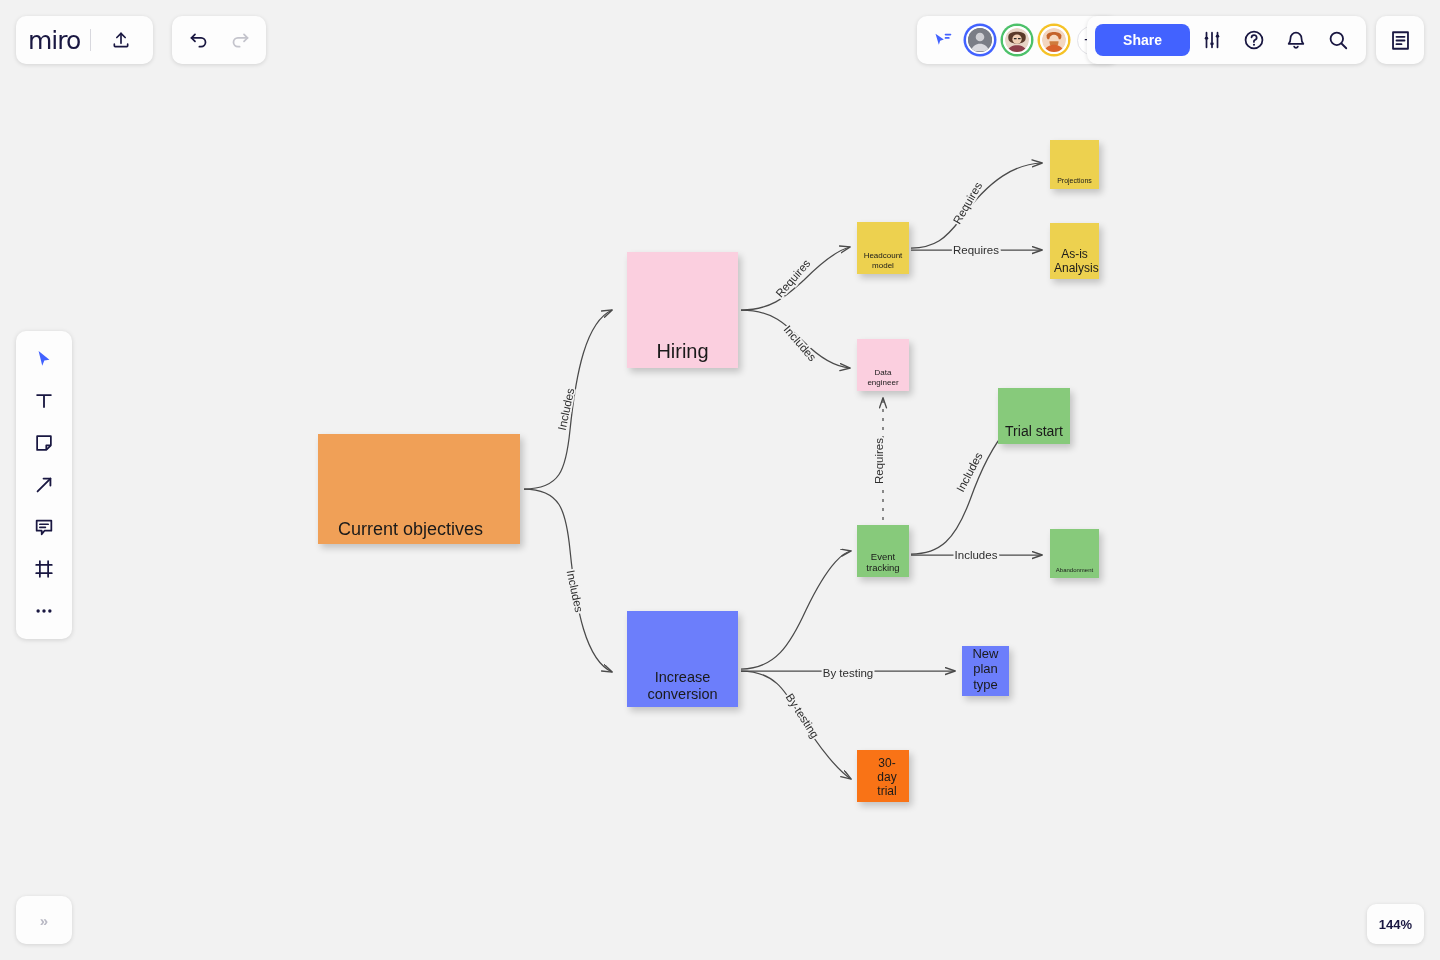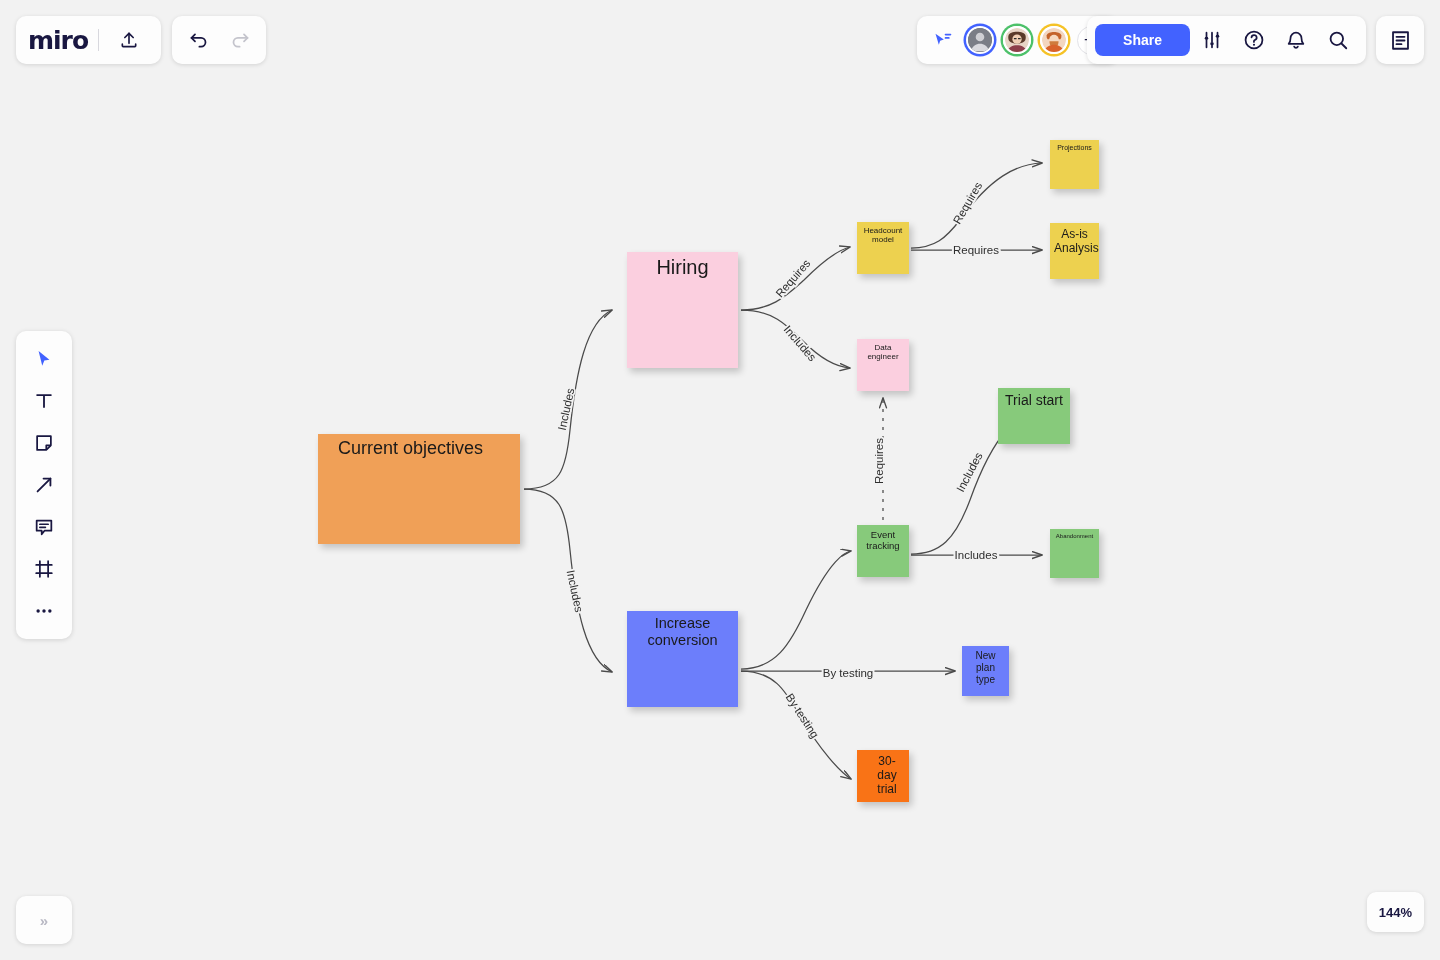--- a/index.html
+++ b/index.html
@@ -10,21 +10,21 @@
     background: #f2f2f2;
   }
   #app { position: relative; width: 1440px; height: 960px; background: #f2f2f2; }
 
   
   #canvas { position: absolute; inset: 0; }
   #edges { position: absolute; left: 0; top: 0; width: 1440px; height: 960px; pointer-events: none; }
 
   .note {
     position: absolute;
-    display: flex; align-items: flex-start; justify-content: center;
+    display: flex; align-items: flex-end; justify-content: center;
     text-align: center;
     color: #1a1a1a;
     box-shadow: 3px 4px 7px rgba(0,0,0,0.20);
     line-height: 1.18;
     padding: 4px;
     overflow: hidden;
   }
   .note-text { display:block; width: 100%; }
 
   
@@ -38,21 +38,21 @@
   .icon-btn {
     width: 40px; height: 40px;
     display: flex; align-items: center; justify-content: center;
     cursor: pointer; border-radius: 8px;
   }
   .divider-v { width: 1px; height: 22px; background: #d8d8de; }
 
   #logo-bar { left: 16px; top: 16px; height: 48px; padding: 0 12px; gap: 10px; }
   .miro-logo {
     font-family: "DejaVu Sans", sans-serif;
-    font-weight: 700; font-size: 25px; letter-spacing: -1.0px;
+    font-weight: 400; font-size: 25px; letter-spacing: -1.0px;
     color: #191741;
   }
   #undo-bar { left: 172px; top: 16px; height: 48px; padding: 0 6px; gap: 2px; }
 
   #collab-bar { right: 322px; top: 16px; height: 48px; padding: 0 12px; gap: 9px; }
   .avatar {
     width: 28px; height: 28px; border-radius: 50%;
     border: 2.5px solid #fff;
     display:flex; align-items:center; justify-content:center;
     overflow: hidden; position: relative;
@@ -94,21 +94,21 @@
   
   #expand-btn {
     position: absolute; left: 16px; bottom: 16px;
     width: 56px; height: 48px;
     background: #fdfdfd; border-radius: 10px;
     box-shadow: 0 1px 4px rgba(0,0,0,0.13);
     display: flex; align-items: center; justify-content: center;
     color: #b9b9c4; font-size: 15px; font-weight: 700; cursor: pointer;
   }
   #zoom-badge {
-    position: absolute; right: 16px; bottom: 28px;
+    position: absolute; right: 16px; bottom: 16px;
     min-width: 56px; height: 40px; padding: 0 12px;
     background: #fdfdfd; border-radius: 9px;
     box-shadow: 0 1px 4px rgba(0,0,0,0.13);
     display: flex; align-items: center; justify-content: center;
     color: #191741; font-size: 13px; font-weight: 700; cursor: pointer; margin-top: 38px;
   }
 </style>
 </head>
 <body style="background: rgb(242, 242, 242);">
 
@@ -209,21 +209,21 @@
     </div>
     <div class="note" id="n-as-is-analysis" style="left: 1050px; top: 223px; width: 49px; height: 56px; background: rgb(237, 209, 79); font-size: 12px;">
       <span class="note-text">As-is Analysis</span>
     </div>
     <div class="note" id="n-trial-start" style="left: 998px; top: 388px; width: 72px; height: 56px; background: rgb(135, 202, 123); font-size: 14px;">
       <span class="note-text">Trial start</span>
     </div>
     <div class="note" id="n-abandonment" style="left: 1050px; top: 529px; width: 49px; height: 49px; background: rgb(135, 202, 123); font-size: 6px;">
       <span class="note-text">Abandonment</span>
     </div>
-    <div class="note" id="n-new-plan-type" style="left: 962px; top: 646px; width: 47px; height: 50px; background: rgb(108, 126, 251); font-size: 10px;">
+    <div class="note" id="n-new-plan-type" style="left: 962px; top: 646px; width: 47px; height: 50px; background: rgb(108, 126, 251); font-size: 13px;">
       <span class="note-text">New plan type</span>
     </div>
     <div class="note" id="n-30-day-trial" style="left: 857px; top: 750px; width: 52px; height: 52px; background: #f97316; font-size: 12px; padding-left: 12px;">
       <span class="note-text">30-day trial</span>
     </div>
   </div>
 
   <div class="bar" id="logo-bar">
     <span class="miro-logo">miro</span>
     <span class="divider-v"></span>

